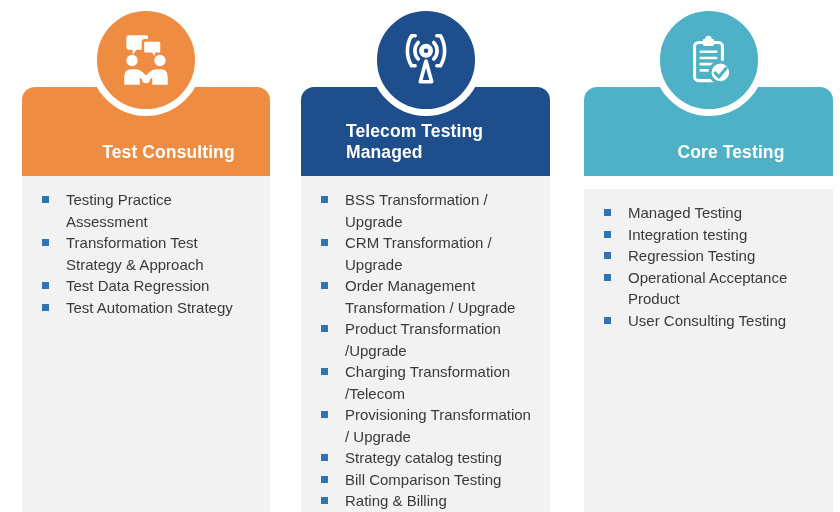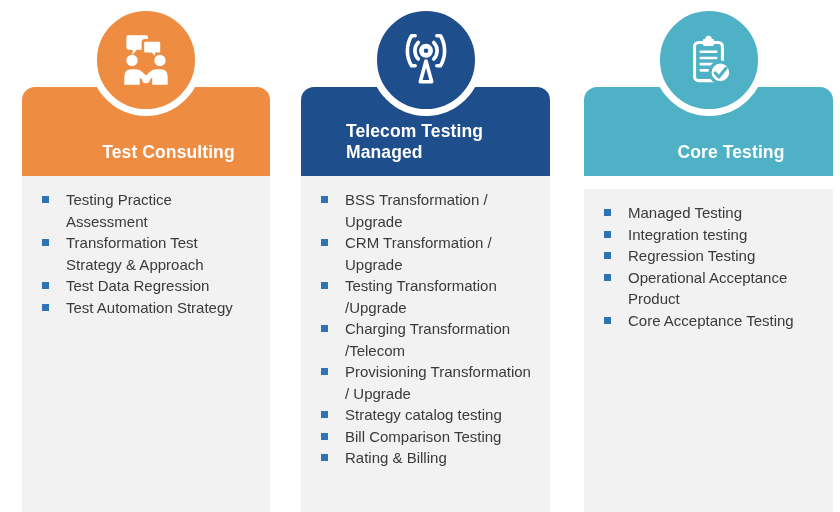--- a/index.html
+++ b/index.html
@@ -102,21 +102,22 @@
         <path d="M30,31 L24.5,51 H35.5 Z" stroke="#ffffff" stroke-width="3.5" stroke-linejoin="round"></path>
       </svg>
     </div>
     <header class="card-header" style="background-color: rgb(31, 78, 140);">
       <h2 class="card-title">Telecom Testing Managed</h2>
     </header>
     <div class="card-body">
       <ul class="item-list">
           <li>BSS Transformation / Upgrade</li>
           <li>CRM Transformation / Upgrade</li>
-          <li>Testing Transformation /Upgrade</li>
+          <li>Order Management Transformation / Upgrade</li>
+          <li>Product Transformation /Upgrade</li>
           <li>Charging Transformation /Telecom</li>
           <li>Provisioning Transformation / Upgrade</li>
           <li>Strategy catalog testing</li>
           <li>Bill Comparison Testing</li>
           <li>Rating &amp; Billing</li>
         </ul>
     </div>
   </section>
 
   <section class="card card-3">
@@ -132,18 +133,18 @@
     </div>
     <header class="card-header" style="background-color: rgb(79, 177, 197);">
       <h2 class="card-title">Core Testing</h2>
     </header>
     <div class="card-body">
       <ul class="item-list">
           <li>Managed Testing</li>
           <li>Integration testing</li>
           <li>Regression Testing</li>
           <li>Operational Acceptance Product</li>
-          <li>Core Acceptance Testing</li>
+          <li>User Consulting Testing</li>
         </ul>
     </div>
   </section>
 
 </div>
 
 </body></html>

